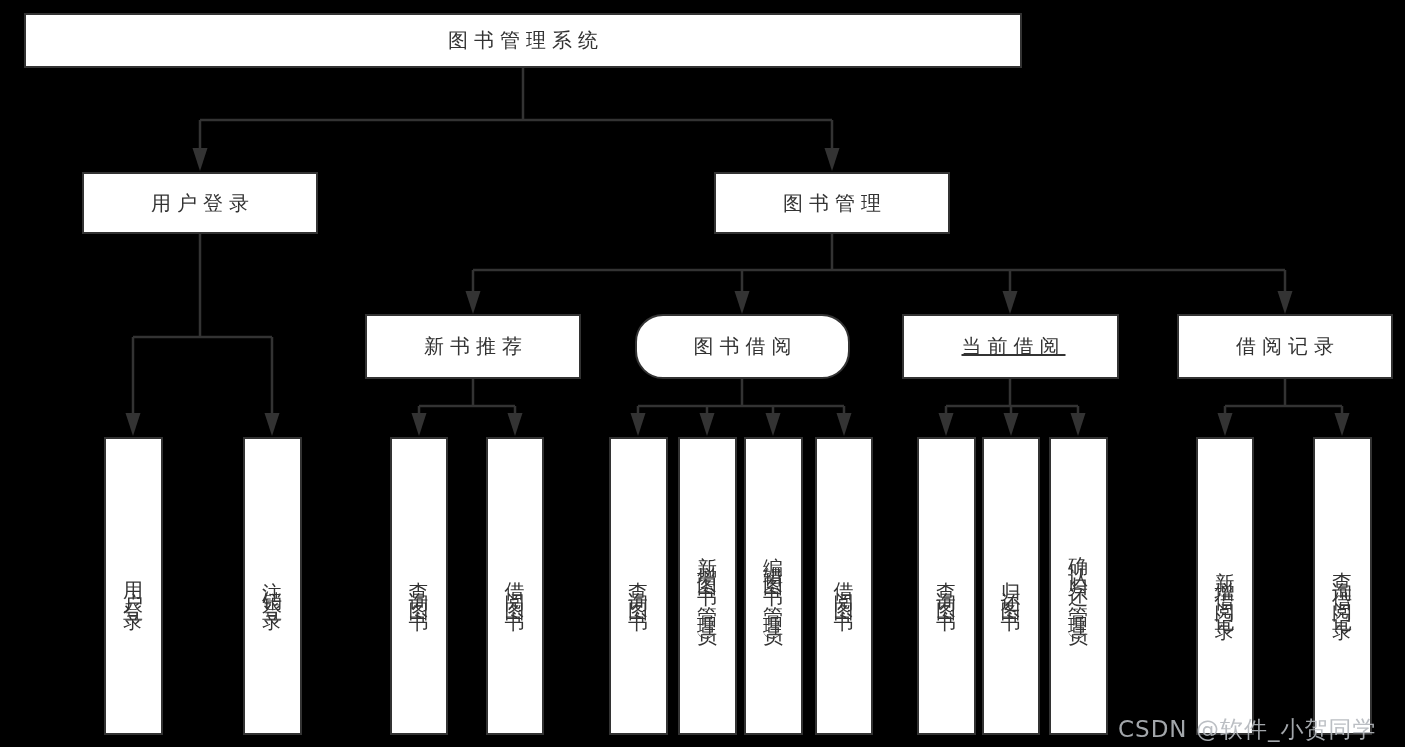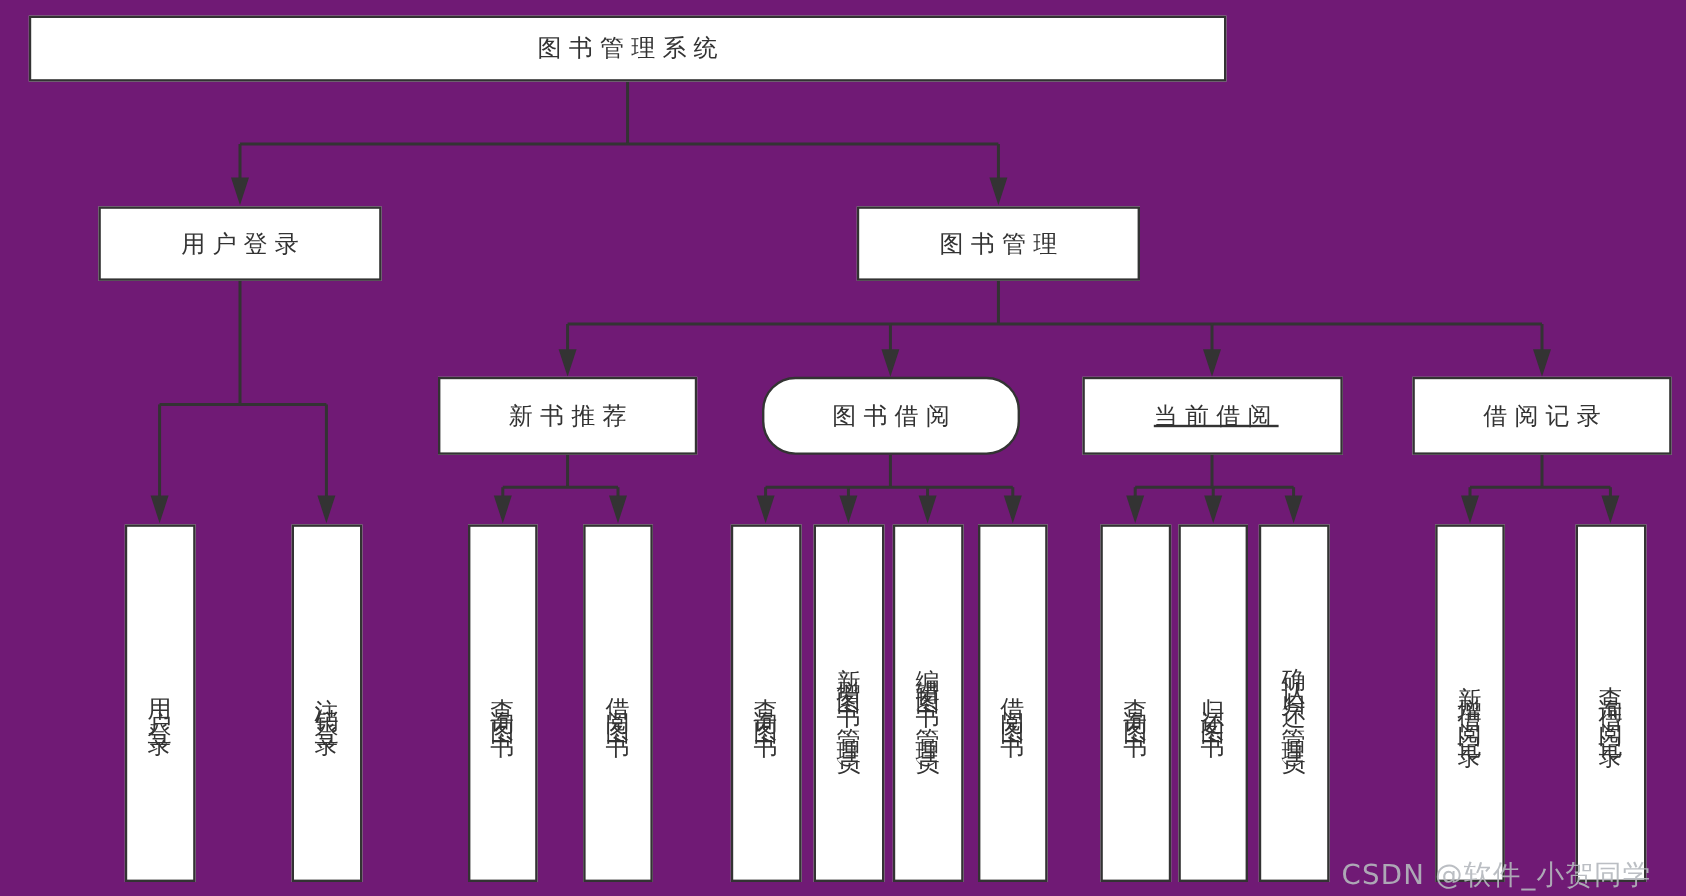--- a/index.html
+++ b/index.html
@@ -1,20 +1,20 @@
 <!DOCTYPE html>
 <html><head>
 <meta charset="utf-8">
 <style>
   html, body { margin: 0; padding: 0; background: #ffffff; }
   .canvas {
     position: relative;
     width: 1405px;
     height: 747px;
-    background: #701a75;
+    background: #000000;
     overflow: hidden;
     font-family: "DejaVu Sans", sans-serif;
     color: #333333;
   }
   .connectors {
     position: absolute;
     left: 0; top: 0;
     z-index: 0;
   }
   .node {

